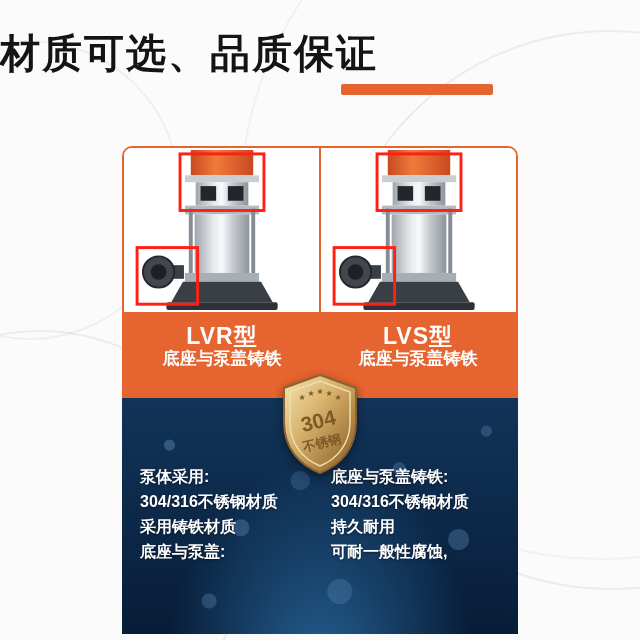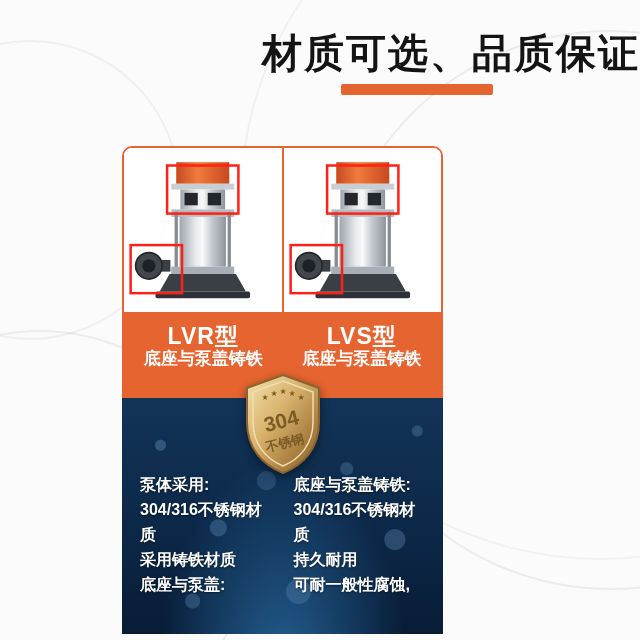--- a/index.html
+++ b/index.html
@@ -17,29 +17,29 @@
   .page{position:relative;width:640px;height:640px;overflow:hidden;background:#fbfbfb;}
   
   .ripple{position:absolute;border-radius:50%;border:2px solid rgba(160,160,160,.16);}
   .r1{width:560px;height:560px;left:330px;top:30px;}
   .r2{width:420px;height:420px;left:-170px;top:330px;}
   .r3{width:720px;height:720px;left:240px;top:-160px;border-color:rgba(160,160,160,.10);}
   .r4{width:300px;height:300px;left:-120px;top:40px;border-color:rgba(160,160,160,.12);}
 
   .title{
     position:absolute;top:26px;left:0;width:100%;
-    text-align:right;font-size:40px;font-weight:900;color:#141414;
+    text-align:left;font-size:40px;font-weight:900;color:#141414;
     letter-spacing:2px;z-index:2;
   }
   .title-underline{
     position:absolute;top:84px;left:341px;width:152px;height:11px;
     background:var(--accent);border-radius:2px;z-index:1;
   }
 
-  .content{position:absolute;left:122px;top:146px;width:321px;z-index:2;}
+  .content{position:absolute;left:122px;top:146px;width:396px;z-index:2;}
 
   .card{
     border:2px solid var(--accent);
     border-radius:10px 10px 0 0;
     overflow:hidden;background:#fff;
   }
   .card-body{display:flex;height:164px;background:#fff;}
   .product-col{flex:1;position:relative;display:flex;justify-content:center;align-items:flex-start;overflow:hidden;}
   .v-divider{width:2px;background:var(--accent);}
   .pump-svg{display:block;margin-top:2px;}
@@ -63,21 +63,21 @@
       radial-gradient(ellipse at 50% 118%, rgba(42,110,166,.85) 0%, rgba(42,110,166,0) 55%),
       linear-gradient(180deg,#123458 0%,#0c2848 55%,#081c36 100%);
     background-color:var(--navy);
   }
   .shield{
     position:absolute;left:50%;top:-26px;transform:translateX(-50%);
     z-index:3;filter:drop-shadow(0 3px 5px rgba(0,0,0,.45));
   }
   .specs{
     position:absolute;left:0;right:0;top:66px;
-    display:flex;padding:0 14px;gap:10px;margin-top:8px;
+    display:flex;padding:0 14px;gap:10px;
   }
   .spec-col{flex:1;color:#fff;font-weight:bold;font-size:16px;line-height:25px;
     text-shadow:0 1px 2px rgba(0,0,0,.5);}
   .spec-col.left{padding-left:4px;}
   .spec-col.right{padding-left:8px;}
 </style>
 </head>
 <body>
 
 <div class="page">

